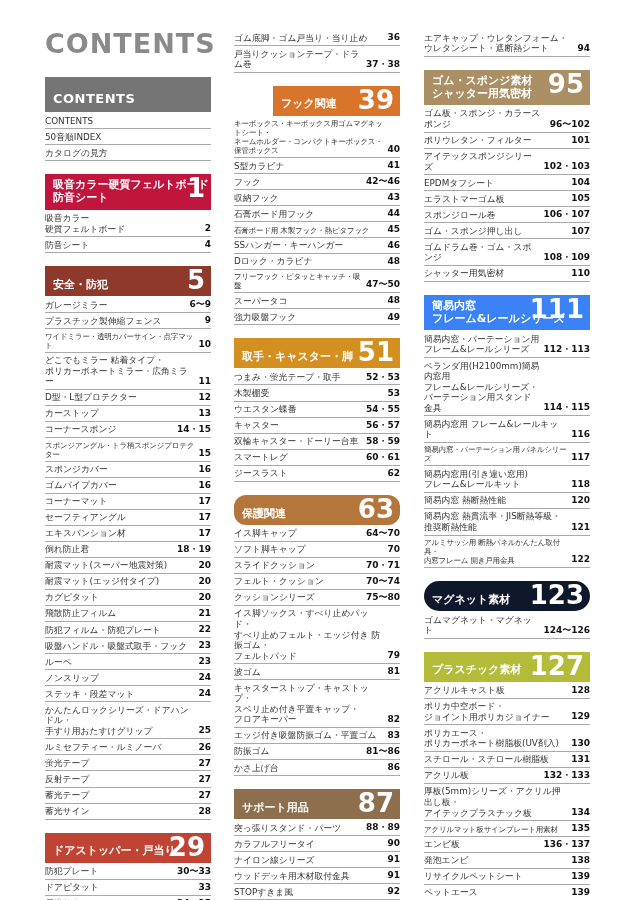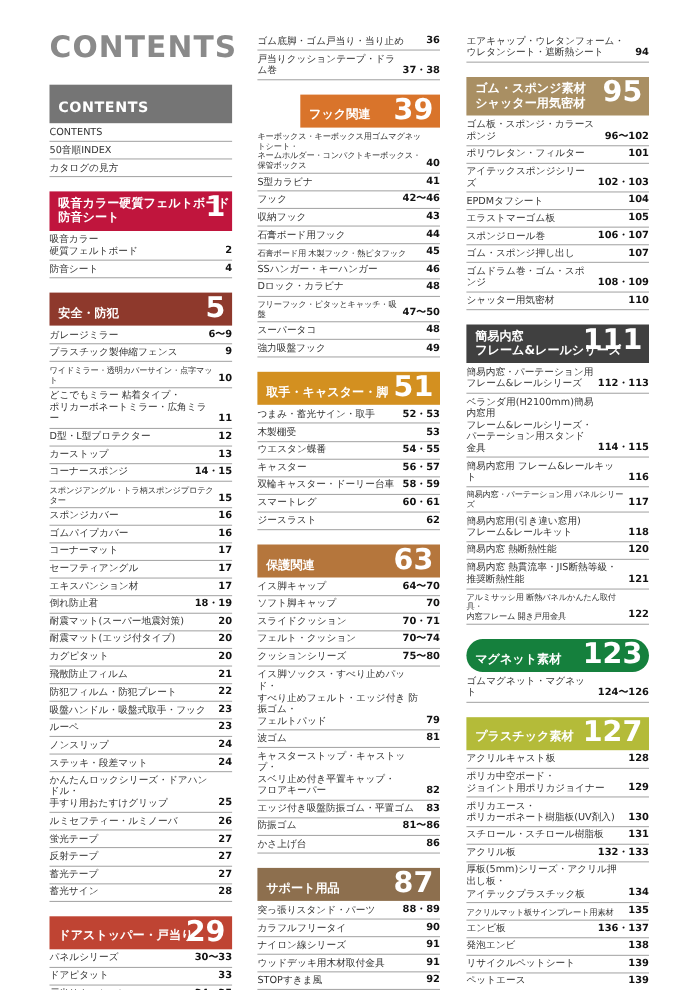--- a/index.html
+++ b/index.html
@@ -259,21 +259,21 @@
         </div>
       </div>
       <div class="block">
         <div class="sec-head" style="background: rgb(191, 68, 51);">
           <div class="t">ドアストッパー・戸当り</div>
           <span class="sec-num">29</span>
         </div>
         <div>
           <div class="row">
             <div class="lbl">
-              <div>パネルシリーズ</div>
+              <div>防犯プレート</div>
             </div>
             <span class="pg">30〜33</span>
           </div>
           <div class="row">
             <div class="lbl">
               <div>ドアピタット</div>
             </div>
             <span class="pg">33</span>
           </div>
           <div class="row">
@@ -378,21 +378,21 @@
         </div>
       </div>
       <div class="block">
         <div class="sec-head" style="background: rgb(211, 144, 32);">
           <div class="t">取手・キャスター・脚</div>
           <span class="sec-num">51</span>
         </div>
         <div>
           <div class="row">
             <div class="lbl">
-              <div>つまみ・蓄光サイン・取手</div>
+              <div>つまみ・蛍光テープ・取手</div>
             </div>
             <span class="pg">52・53</span>
           </div>
           <div class="row">
             <div class="lbl">
               <div>木製棚受</div>
             </div>
             <span class="pg">53</span>
           </div>
           <div class="row">
@@ -421,21 +421,21 @@
           </div>
           <div class="row">
             <div class="lbl">
               <div>ジースラスト</div>
             </div>
             <span class="pg">62</span>
           </div>
         </div>
       </div>
       <div class="block">
-        <div class="sec-head" style="background: rgb(181, 118, 60);">
+        <div class="sec-head" style="background: rgb(181, 118, 60); border-radius: 12px;">
           <div class="t">保護関連</div>
           <span class="sec-num">63</span>
         </div>
         <div>
           <div class="row">
             <div class="lbl">
               <div>イス脚キャップ</div>
             </div>
             <span class="pg">64〜70</span>
           </div>
@@ -613,21 +613,21 @@
           </div>
           <div class="row">
             <div class="lbl">
               <div>シャッター用気密材</div>
             </div>
             <span class="pg">110</span>
           </div>
         </div>
       </div>
       <div class="block">
-        <div class="sec-head" style="background: #404040;">
+        <div class="sec-head" style="background: #3b82f6;">
           <div class="t">簡易内窓</div>
           <div class="t">フレーム&amp;レールシリーズ</div>
           <span class="sec-num">111</span>
         </div>
         <div>
           <div class="row">
             <div class="lbl">
               <div>簡易内窓・パーテーション用</div>
               <div>フレーム&amp;レールシリーズ</div>
             </div>
@@ -676,21 +676,21 @@
           <div class="row small">
             <div class="lbl">
               <div>アルミサッシ用 断熱パネルかんたん取付具・</div>
               <div>内窓フレーム 開き戸用金具</div>
             </div>
             <span class="pg">122</span>
           </div>
         </div>
       </div>
       <div class="block">
-        <div class="sec-head" style="background: #15803d; border-radius: 15px;">
+        <div class="sec-head" style="background: #0f172a; border-radius: 15px;">
           <div class="t">マグネット素材</div>
           <span class="sec-num">123</span>
         </div>
         <div>
           <div class="row">
             <div class="lbl">
               <div>ゴムマグネット・マグネット</div>
             </div>
             <span class="pg">124〜126</span>
           </div>

